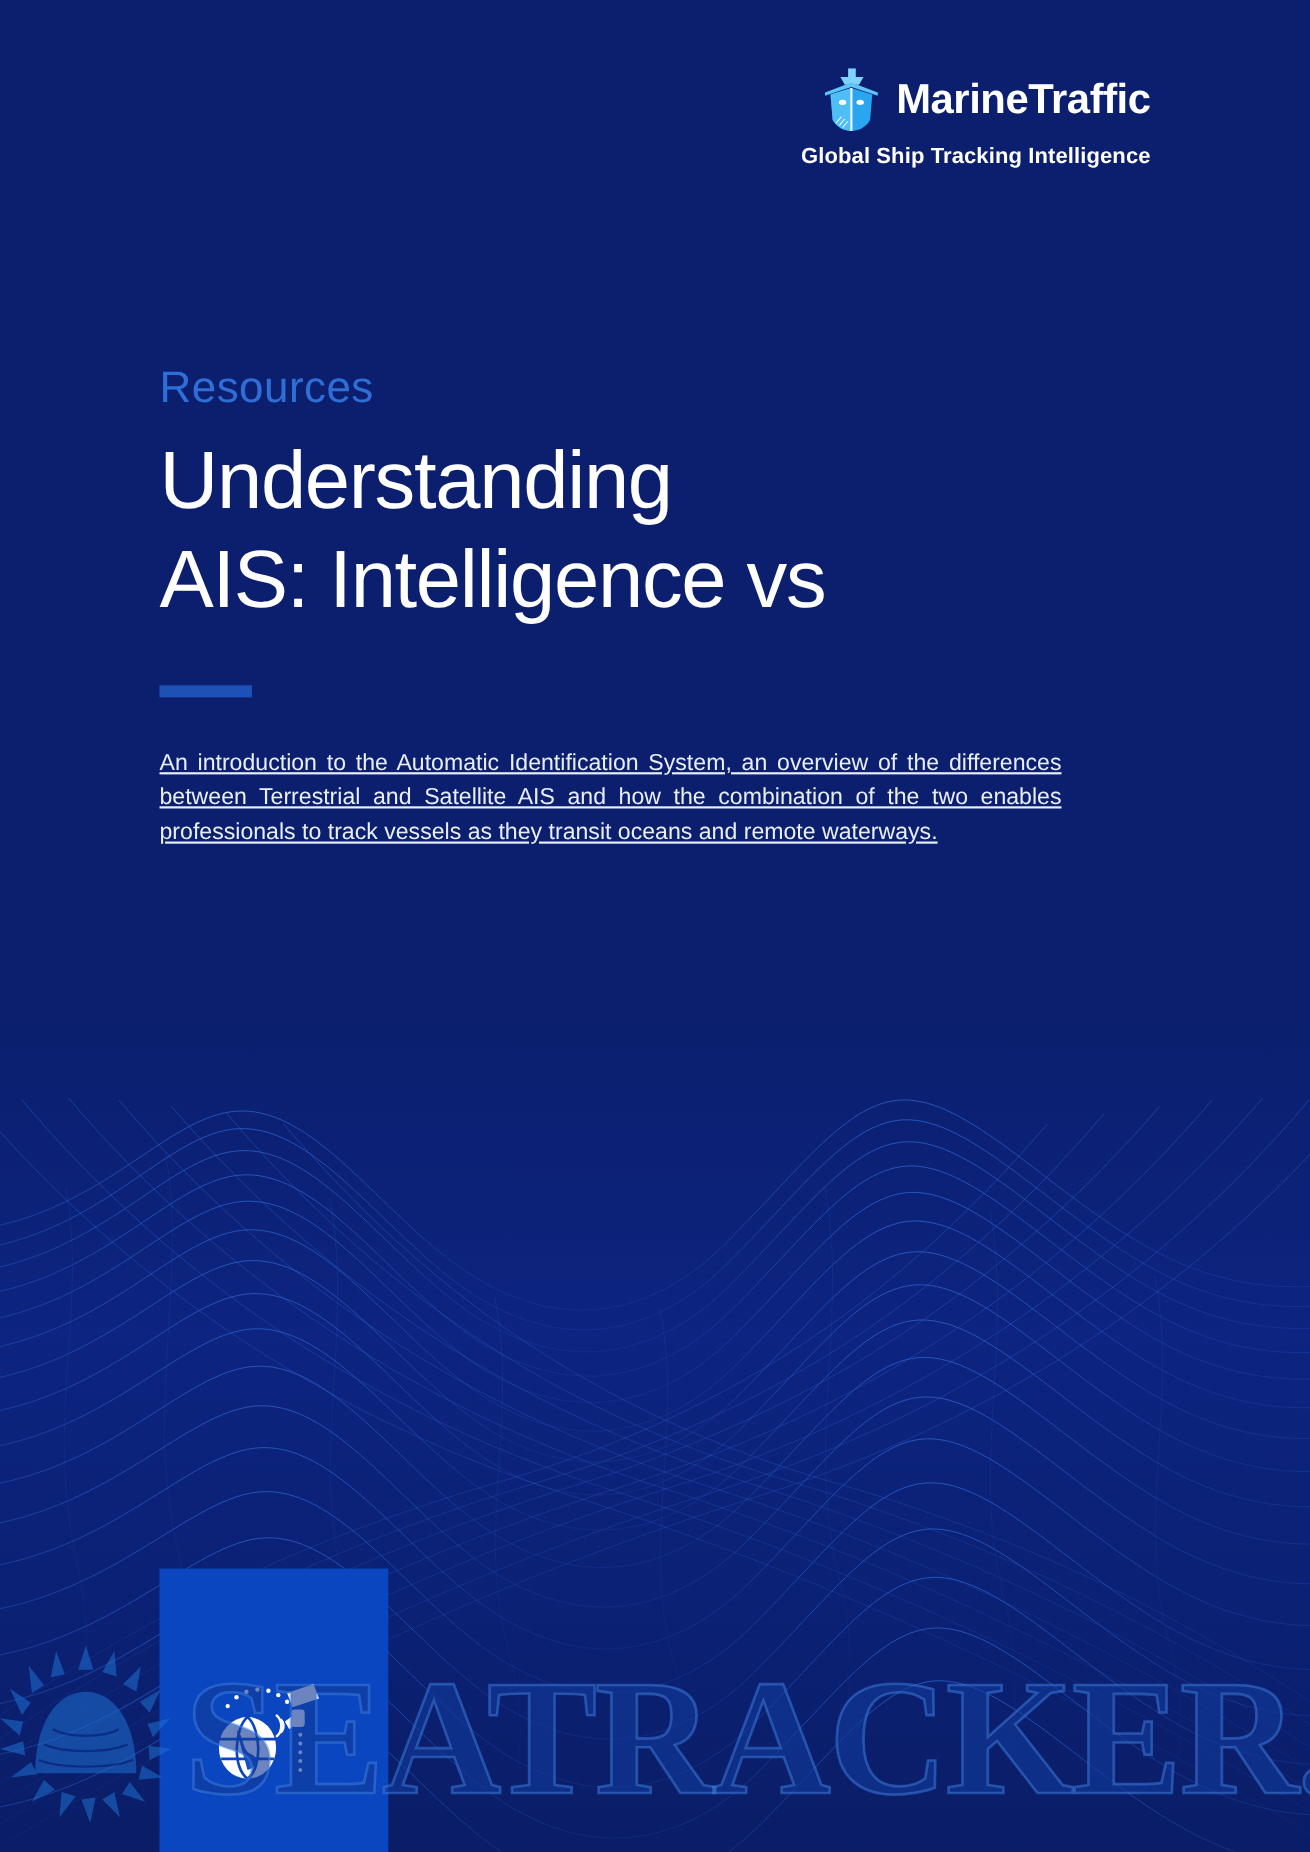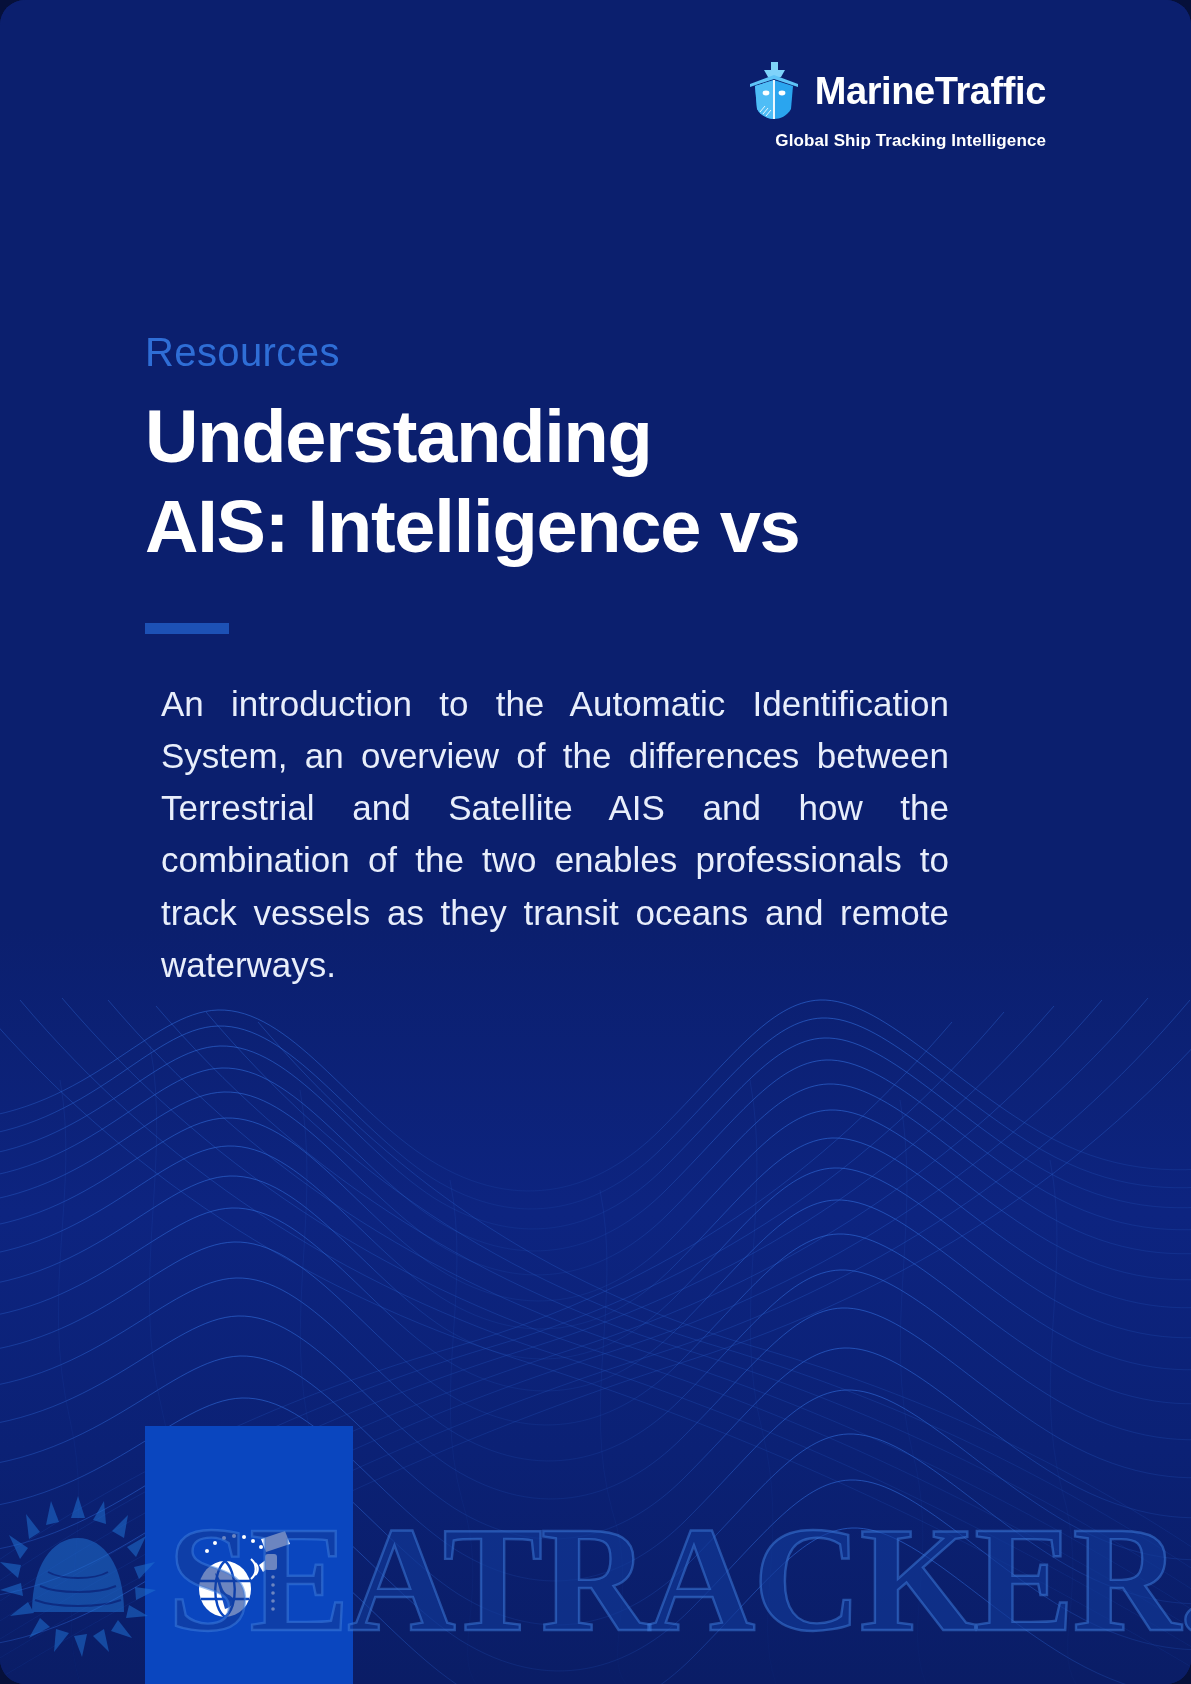--- a/index.html
+++ b/index.html
@@ -9,21 +9,20 @@
   }
   body {
     font-family: "Liberation Sans", sans-serif;
   }
   .page {
     position: relative;
     width: 1191px;
     height: 1684px;
     overflow: hidden;
     background: #0b1f6e;
-    border-radius: 25px;
   }
   
   .bg-base {
     position: absolute;
     inset: 0;
     background: linear-gradient(180deg,
         #0b1f6e 0%,
         #0b1f6e 55%,
         #0d2480 72%,
         #0b2175 86%,
@@ -58,21 +57,21 @@
   .logo-word {
     color: #ffffff;
     font-size: 38px;
     font-weight: bold;
     letter-spacing: -0.4px;
     line-height: 1;
     white-space: nowrap;
   }
   .logo-tag {
     color: #ffffff;
-    font-size: 17px;
+    font-size: 20px;
     font-weight: bold;
     letter-spacing: 0.1px;
     margin-top: 11px;
     white-space: nowrap;
   }
 
   
   .copy {
     position: absolute;
     left: 145px;
@@ -83,40 +82,41 @@
     color: #2f6ed6;
     font-size: 40px;
     font-weight: normal;
     letter-spacing: 0.4px;
     line-height: 1.1;
     margin: 0 0 18px 0;
   }
   .title {
     color: #ffffff;
     font-size: 74px;
-    font-weight: bold;
+    font-weight: normal;
     line-height: 1.21;
     letter-spacing: -1.2px;
     margin: 0;
   }
   .title .tl { display: block; white-space: nowrap; }
   .rule {
     width: 84px;
     height: 11px;
     background: #1d51b5;
     margin: 52px 0 44px 0;
   }
   .lede {
     color: #e8eefb;
-    font-size: 35px;
+    font-size: 21px;
     font-weight: 300;
     line-height: 1.49;
     text-align: justify;
-    margin: 16px;
+    margin: 0;
     font-stretch: condensed;
+    text-decoration: underline;
   }
 
   
   .badge {
     position: absolute;
     left: 145px;
     top: 1426px;
     width: 208px;
     height: 310px;
     background: #0a46bf;

